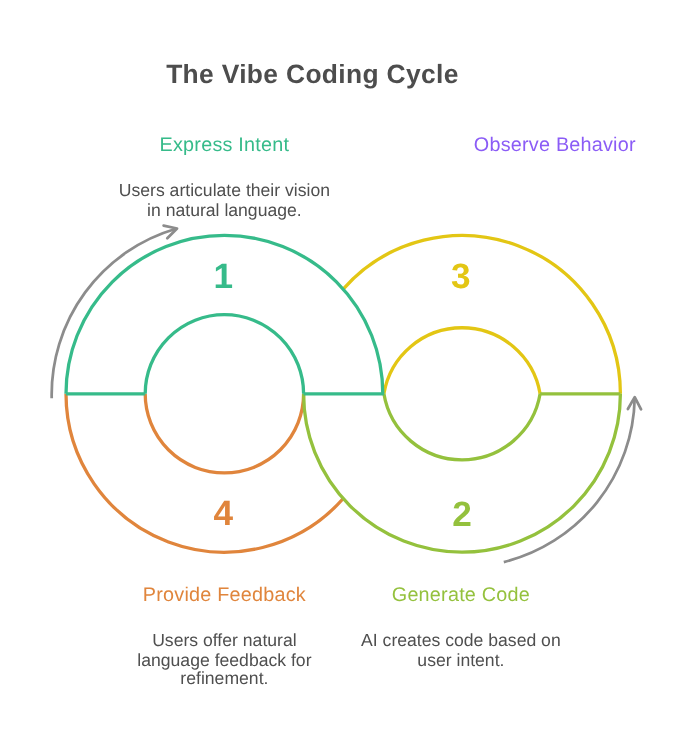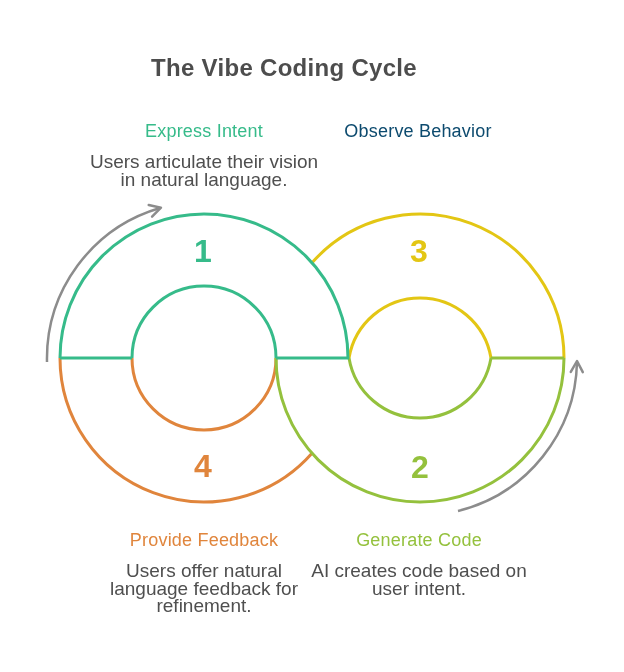--- a/index.html
+++ b/index.html
@@ -14,22 +14,22 @@
     position:absolute;left:0;top:54px;width:568px;
     text-align:center;
     font-size:24px;font-weight:700;letter-spacing:.3px;
   }
   .rings{position:absolute;left:0;top:0;}
   .section{position:absolute;width:320px;text-align:center;}
   .section .h{
     font-size:18px;font-weight:400;line-height:20px;letter-spacing:.2px;
   }
   .section .d{
-    margin-top:12px;
-    font-size:19px;line-height:17.5px;
+    margin-top:24px;
+    font-size:16px;line-height:17.5px;
     white-space:pre-line;
   }
   .num{
     position:absolute;
     transform:translate(-50%,-50%);
     font-size:32px;font-weight:700;line-height:32px;
   }
 </style>
 </head>
 <body>
@@ -74,21 +74,21 @@
     </g>
   </svg>
 
   <div class="section" style="left:44px;top:121px">
     <div class="h" style="color: rgb(54, 187, 138);">Express Intent</div>
     <div class="d" style="color: rgb(79, 79, 79);">Users articulate their vision
 in natural language.</div>
   </div>
 
   <div class="section" style="left:258px;top:121px">
-    <div class="h" style="color: #0c4a6e;">Observe Behavior</div>
+    <div class="h" style="color: #8b5cf6; text-align: right;">Observe Behavior</div>
   </div>
 
   <div class="section" style="left:259px;top:530px">
     <div class="h" style="color: rgb(148, 193, 61);">Generate Code</div>
     <div class="d" style="color: rgb(79, 79, 79);">AI creates code based on
 user intent.</div>
   </div>
 
   <div class="section" style="left:44px;top:530px">
     <div class="h" style="color: rgb(224, 133, 60);">Provide Feedback</div>

